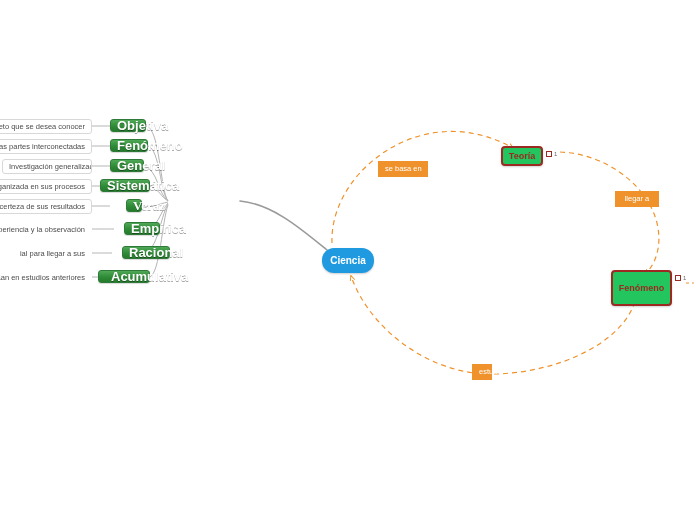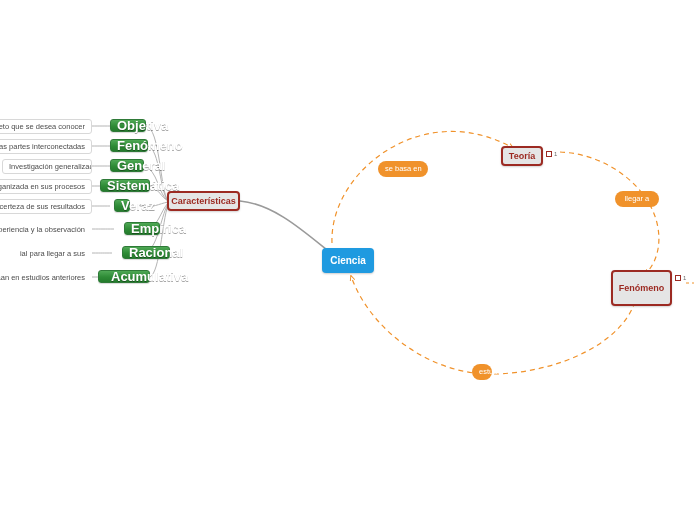--- a/index.html
+++ b/index.html
@@ -67,55 +67,55 @@
     text-shadow: 0 1px 0 rgba(0,0,0,.35);
     box-shadow: 0 1px 1px rgba(0,0,0,.15);
   }
 
   
   .node-red {
     position: absolute;
     box-sizing: border-box;
     border: 2px solid #9c2a22;
     border-radius: 4px;
-    background: #e5e5e5;
+    background: #22c55e;
     color: #9c2a22;
     font-size: 9px;
     font-weight: bold;
     white-space: nowrap;
     display: flex;
     align-items: center;
     justify-content: center;
     box-shadow: 0 1px 2px rgba(0,0,0,.18);
   }
 
   
   .node-blue {
     position: absolute;
     box-sizing: border-box;
-    border-radius: 4px;
+    border-radius: 12px;
     background: #1f9ae0;
     color: #ffffff;
     font-size: 10px;
     font-weight: bold;
     white-space: nowrap;
     display: flex;
     align-items: center;
     justify-content: center;
     box-shadow: 0 1px 2px rgba(0,0,0,.2);
   }
 
   
   .rel-label {
     position: absolute;
     box-sizing: border-box;
     height: 16px;
     line-height: 15px;
     padding: 0 7px;
-    border-radius: 8px;
+    border-radius: 0;
     background: #f0922b;
     color: #ffffff;
     font-size: 7.5px;
     white-space: nowrap;
     text-align: center;
   }
 
   
   .collapse-marker {
     position: absolute;
@@ -188,26 +188,25 @@
   <div class="leaf" style="left:-28px; top:179px; width:120px;">organizada en sus procesos</div>
   <div class="leaf" style="left:-44px; top:199px; width:136px;">erdad y certeza de sus resultados</div>
   <div class="leaf plain" style="left:-32px; top:222px; width:124px;">l experiencia y la observación</div>
   <div class="leaf plain" style="left:-24px; top:246px; width:116px;">ial para llegar a sus</div>
   <div class="leaf plain" style="left:-30px; top:270px; width:122px;">aan en estudios anteriores</div>
 
   <div class="badge" style="left:110px; top:119px; width:36px;">Objetiva</div>
   <div class="badge" style="left:110px; top:139px; width:38px;">Fenómeno</div>
   <div class="badge" style="left:110px; top:159px; width:34px;">General</div>
   <div class="badge" style="left:100px; top:179px; width:50px;">Sistemática</div>
-  <div class="badge" style="left:114px; top:199px; width:16px;">Veraz</div>
+  <div class="badge" style="left:126px; top:199px; width:16px;font-family:Liberation Serif, serif;">Veraz</div>
   <div class="badge" style="left:112px; top:222px; width:36px;margin-left:12px;">Empírica</div>
   <div class="badge" style="left:110px; top:246px; width:48px;margin-left:12px;">Racional</div>
   <div class="badge" style="left:98px; top:270px; width:52px;padding-left:12px;">Acumulativa</div>
 
-  <div class="node-red" style="left:167px; top:191px; width:73px; height:20px;">Características</div>
 
   <div class="node-blue" style="left:322px; top:248px; width:52px; height:25px;">Ciencia</div>
 
   <div class="node-red" style="left:501px; top:146px; width:42px; height:20px;">Teoría</div>
 
   <div class="node-red" style="left:611px; top:270px; width:61px; height:36px;">Fenómeno</div>
 
   <div class="collapse-marker" style="left:546px; top:151px;">
     <span class="box"></span>
     <span class="count">1</span>

